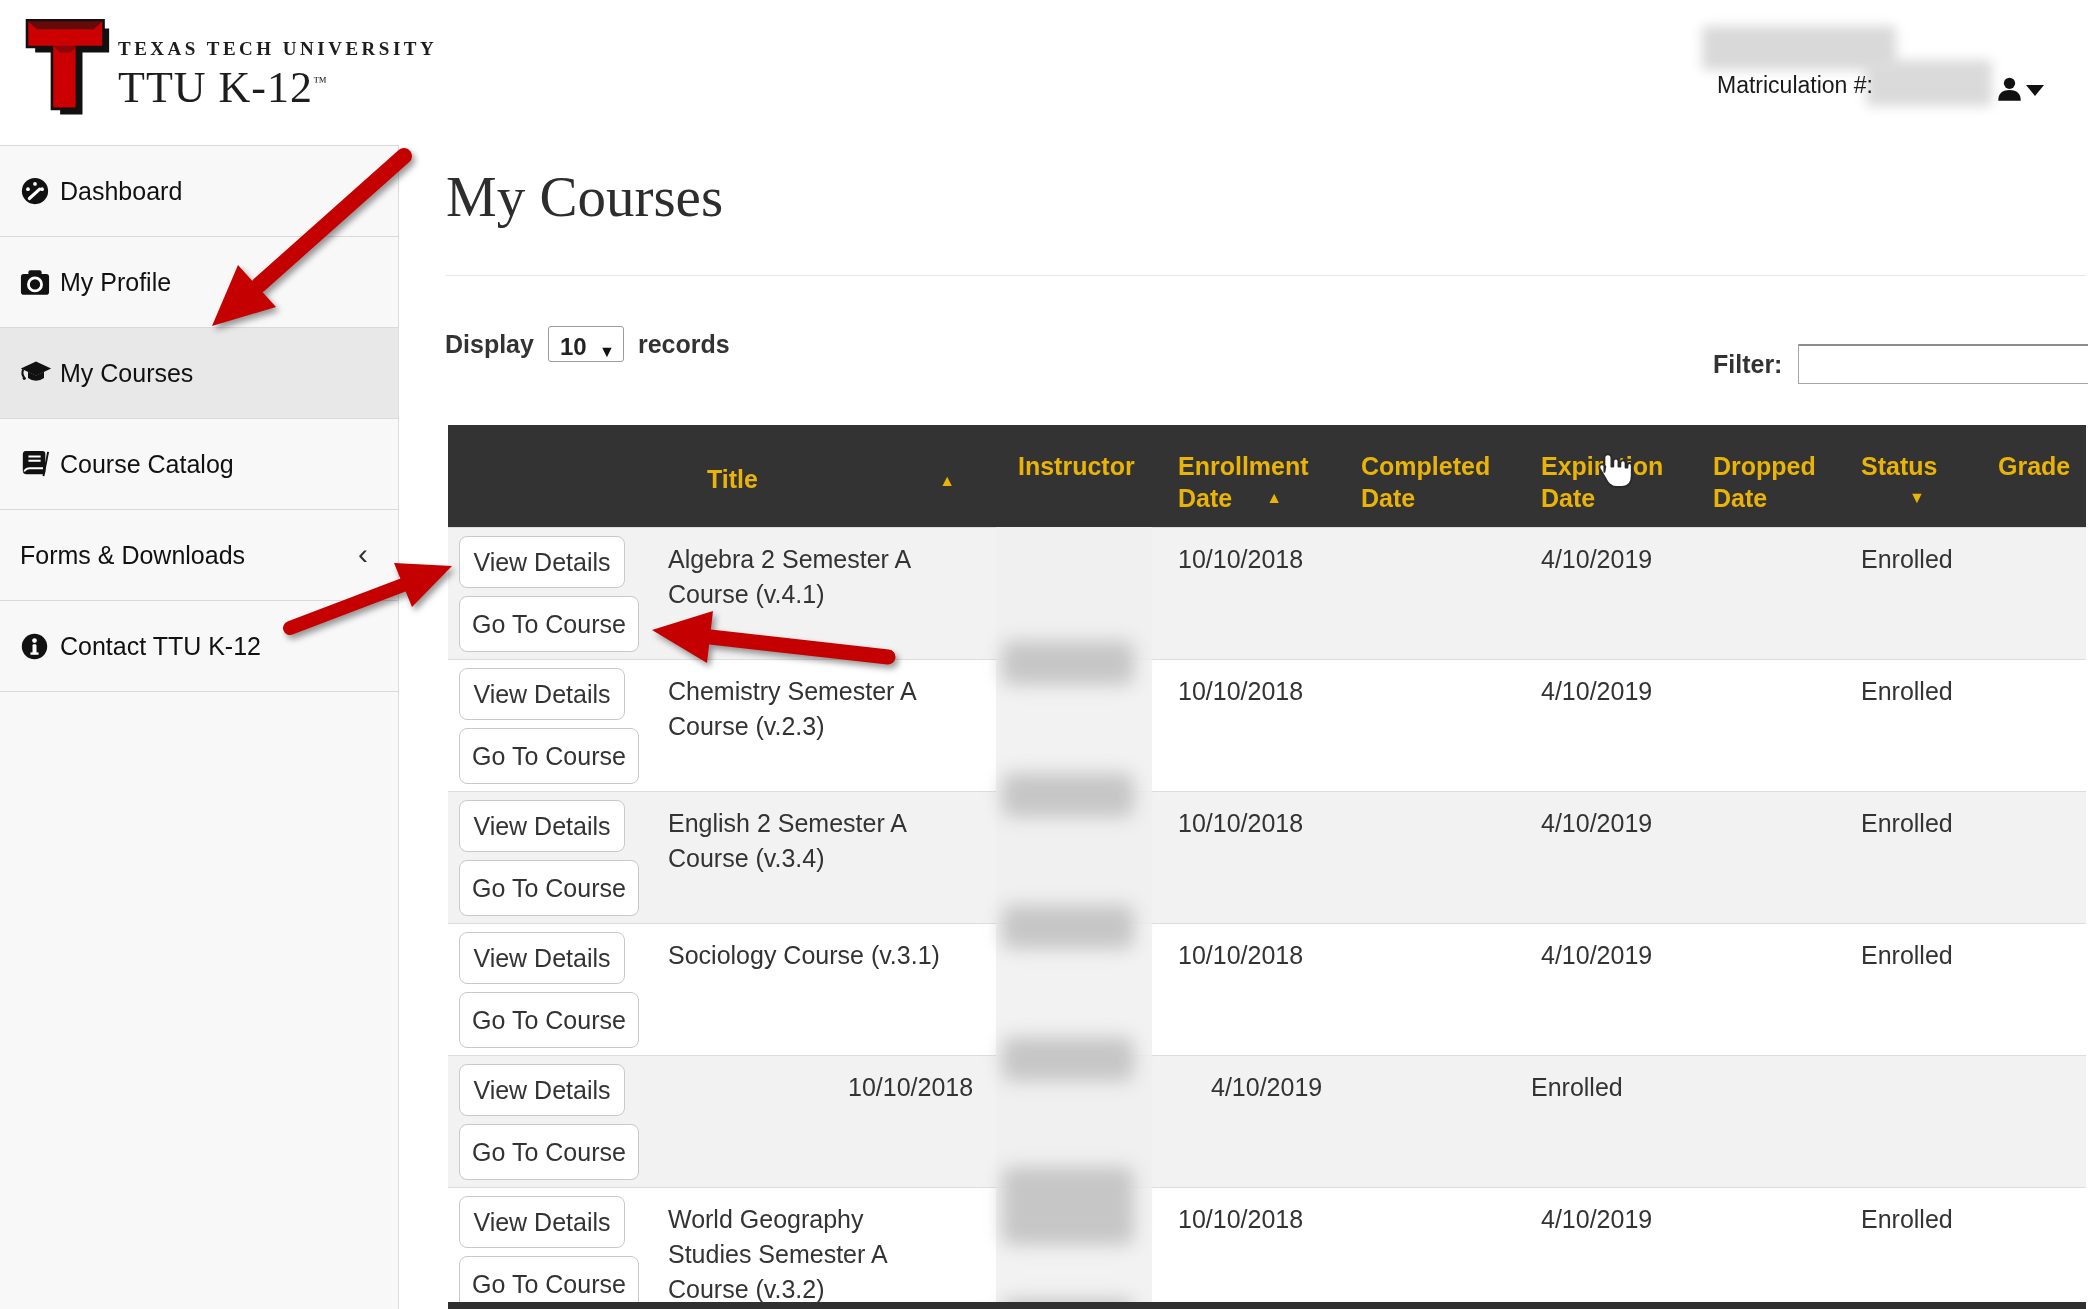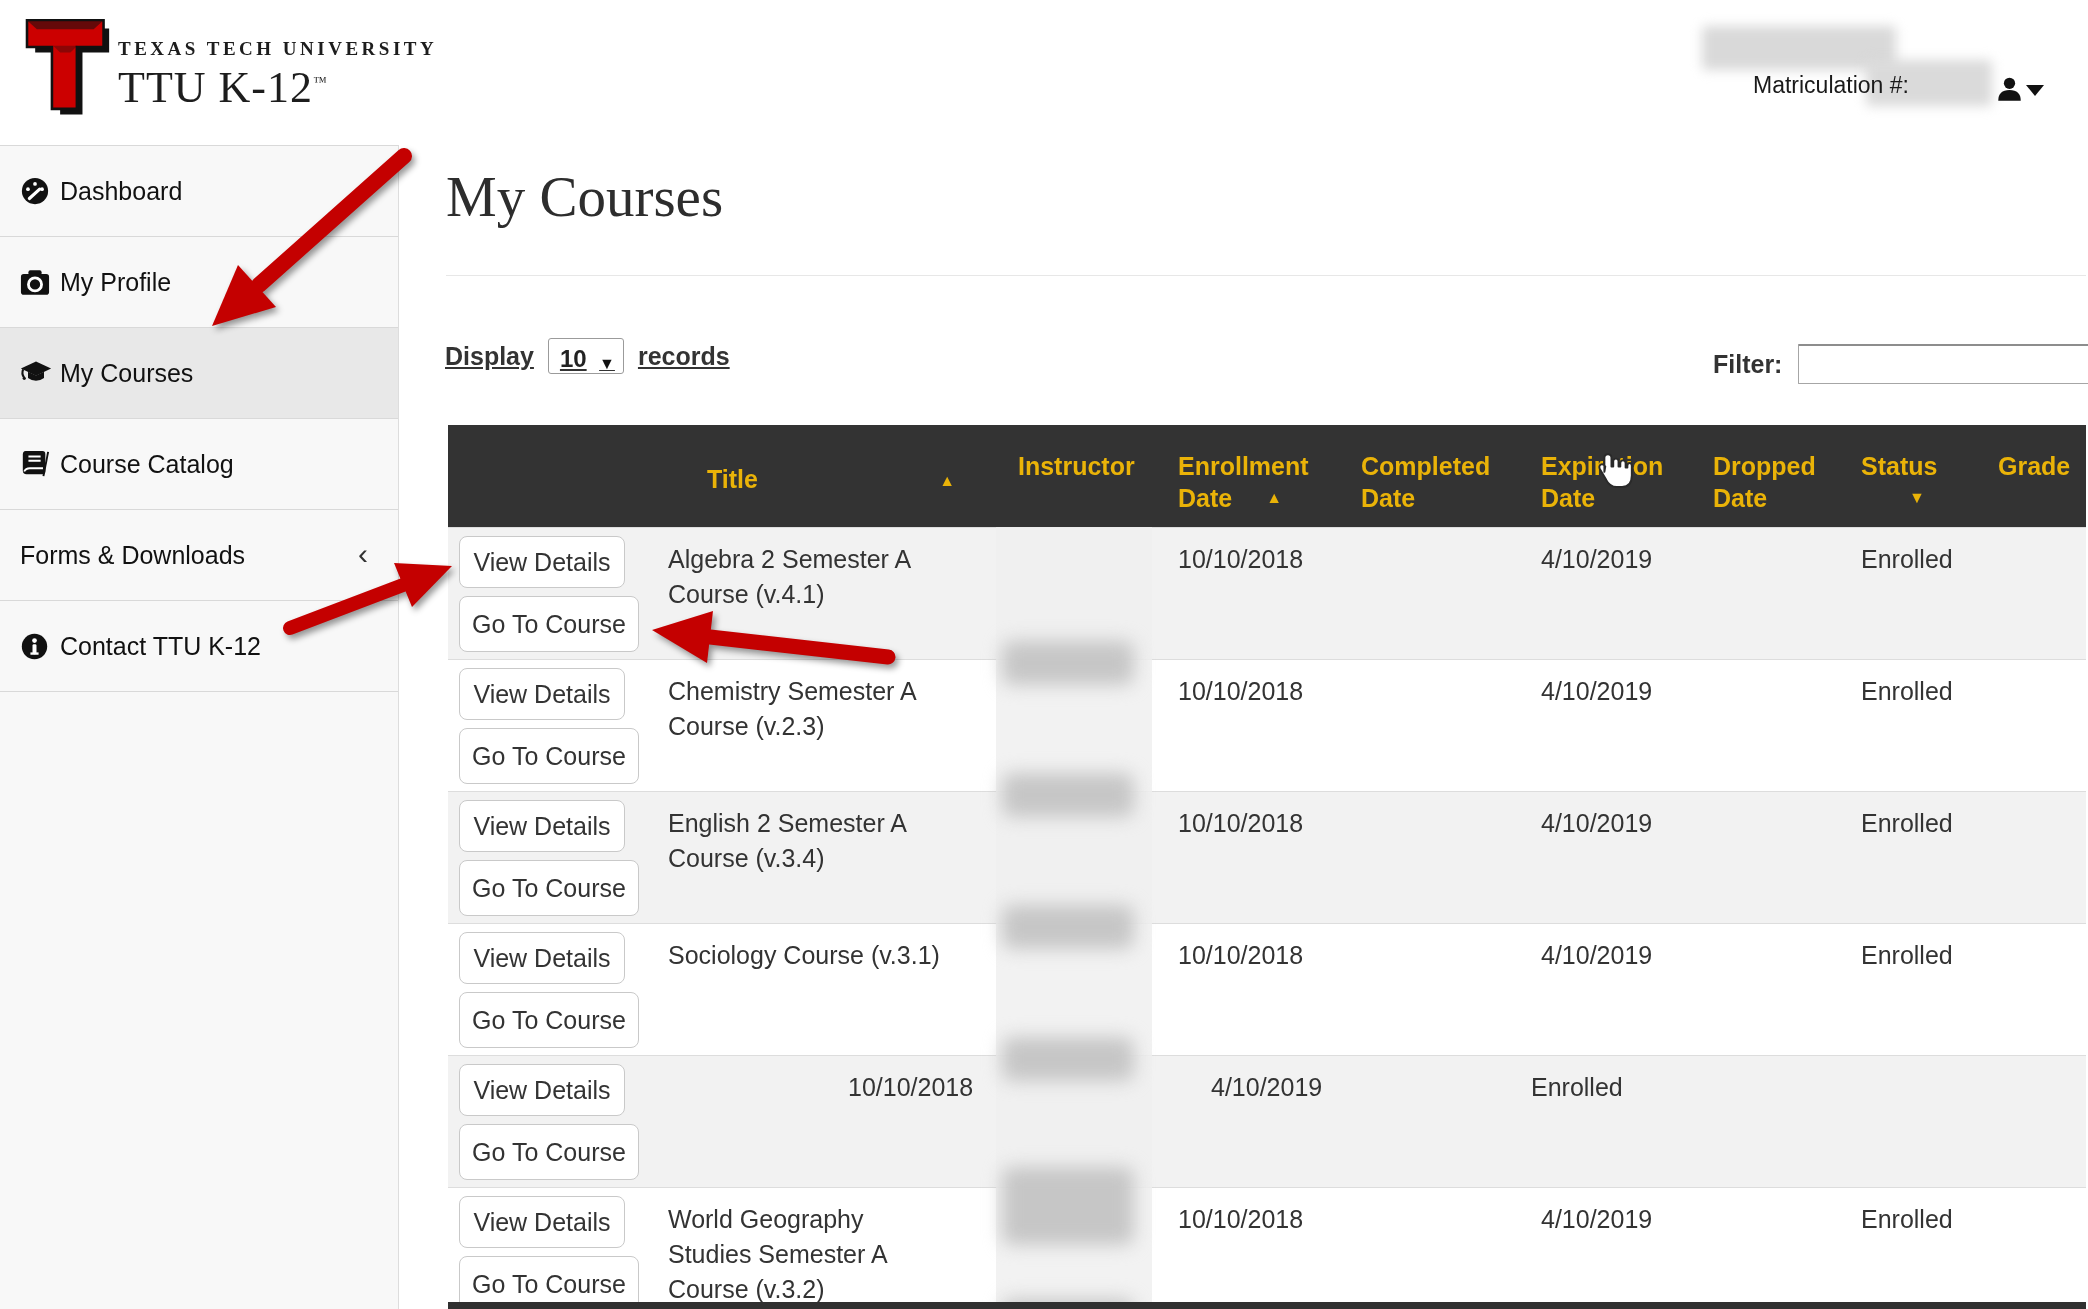--- a/index.html
+++ b/index.html
@@ -8,40 +8,40 @@
 
   
   .topbar{position:absolute;left:4px;top:0;width:2088px;height:145px;background:#fff;}
   .logo{position:absolute;left:20px;top:16px;}
   .brandtext{position:absolute;left:114px;top:38px;font-family:"Liberation Serif",serif;color:#1d1d1d;}
   .brand-univ{font-size:19px;font-weight:bold;letter-spacing:3.5px;}
   .brand-k12{font-size:44px;letter-spacing:1px;margin-top:2px;}
   .brand-k12 sup{font-size:14px;}
   .acct-name-blur{position:absolute;left:1698px;top:26px;width:194px;height:44px;background:#d9d9d9;filter:blur(6px);border-radius:4px;}
   .acct-num-blur{position:absolute;left:1862px;top:60px;width:126px;height:46px;background:#dadada;filter:blur(6px);border-radius:4px;}
-  .matric{position:absolute;left:1713px;top:72px;font-size:23px;color:#1a1a1a;margin-left:36px;}
+  .matric{position:absolute;left:1713px;top:72px;font-size:23px;color:#1a1a1a;}
   .person{position:absolute;left:1992px;top:76px;}
   .caret-down{position:absolute;left:2022px;top:85px;width:0;height:0;
               border-left:9px solid transparent;border-right:9px solid transparent;border-top:11px solid #111;}
 
   
   .sidebar{position:absolute;left:0;top:145px;width:399px;height:1164px;background:#f8f8f8;
            border-top:1px solid #d9d9d9;border-right:1px solid #ddd;box-sizing:border-box;}
   .sb-item{position:relative;height:91px;box-sizing:border-box;border-bottom:1px solid #d9d9d9;
            display:flex;align-items:center;padding-left:20px;font-size:25px;color:#111;cursor:pointer;}
   .sb-item .icn{width:32px;margin-right:8px;display:flex;align-items:center;}
   .sb-item.active{background:#e8e8e8;}
   .sb-chevron{position:absolute;right:30px;top:50%;transform:translateY(-54%);font-size:30px;color:#333;font-weight:400;}
 
   
   .page-title{position:absolute;left:446px;top:168px;font-family:"Liberation Serif",serif;
               font-size:57px;color:#2d2d2d;line-height:1;}
   .title-rule{position:absolute;left:446px;top:275px;width:1640px;border-top:1px solid #e7e7e7;}
 
-  .controls{position:absolute;left:445px;top:338px;display:flex;align-items:center;font-size:25px;font-weight:bold;color:#333;text-decoration:underline;}
+  .controls{position:absolute;left:445px;top:326px;display:flex;align-items:center;font-size:25px;font-weight:bold;color:#333;}
   .pagesize{display:inline-flex;align-items:flex-end;justify-content:space-between;margin:0 14px;
             width:76px;height:36px;border:1px solid #9b9b9b;border-radius:3px;background:#fff;
             padding:0 8px 0 11px;box-sizing:border-box;cursor:pointer;}
   .pagesize .val{font-size:24px;font-weight:bold;color:#222;}
   .pagesize .dd{font-size:16px;color:#111;}
 
   .filterwrap{position:absolute;left:1713px;top:344px;font-size:25px;font-weight:bold;color:#333;display:flex;align-items:center;}
   .filterinput{margin-left:16px;width:298px;height:40px;border:1px solid #a6a6a6;border-top:2px solid #8d8d8d;
                border-radius:1px;box-sizing:border-box;font-size:23px;padding:0 8px;background:#fff;}
 

